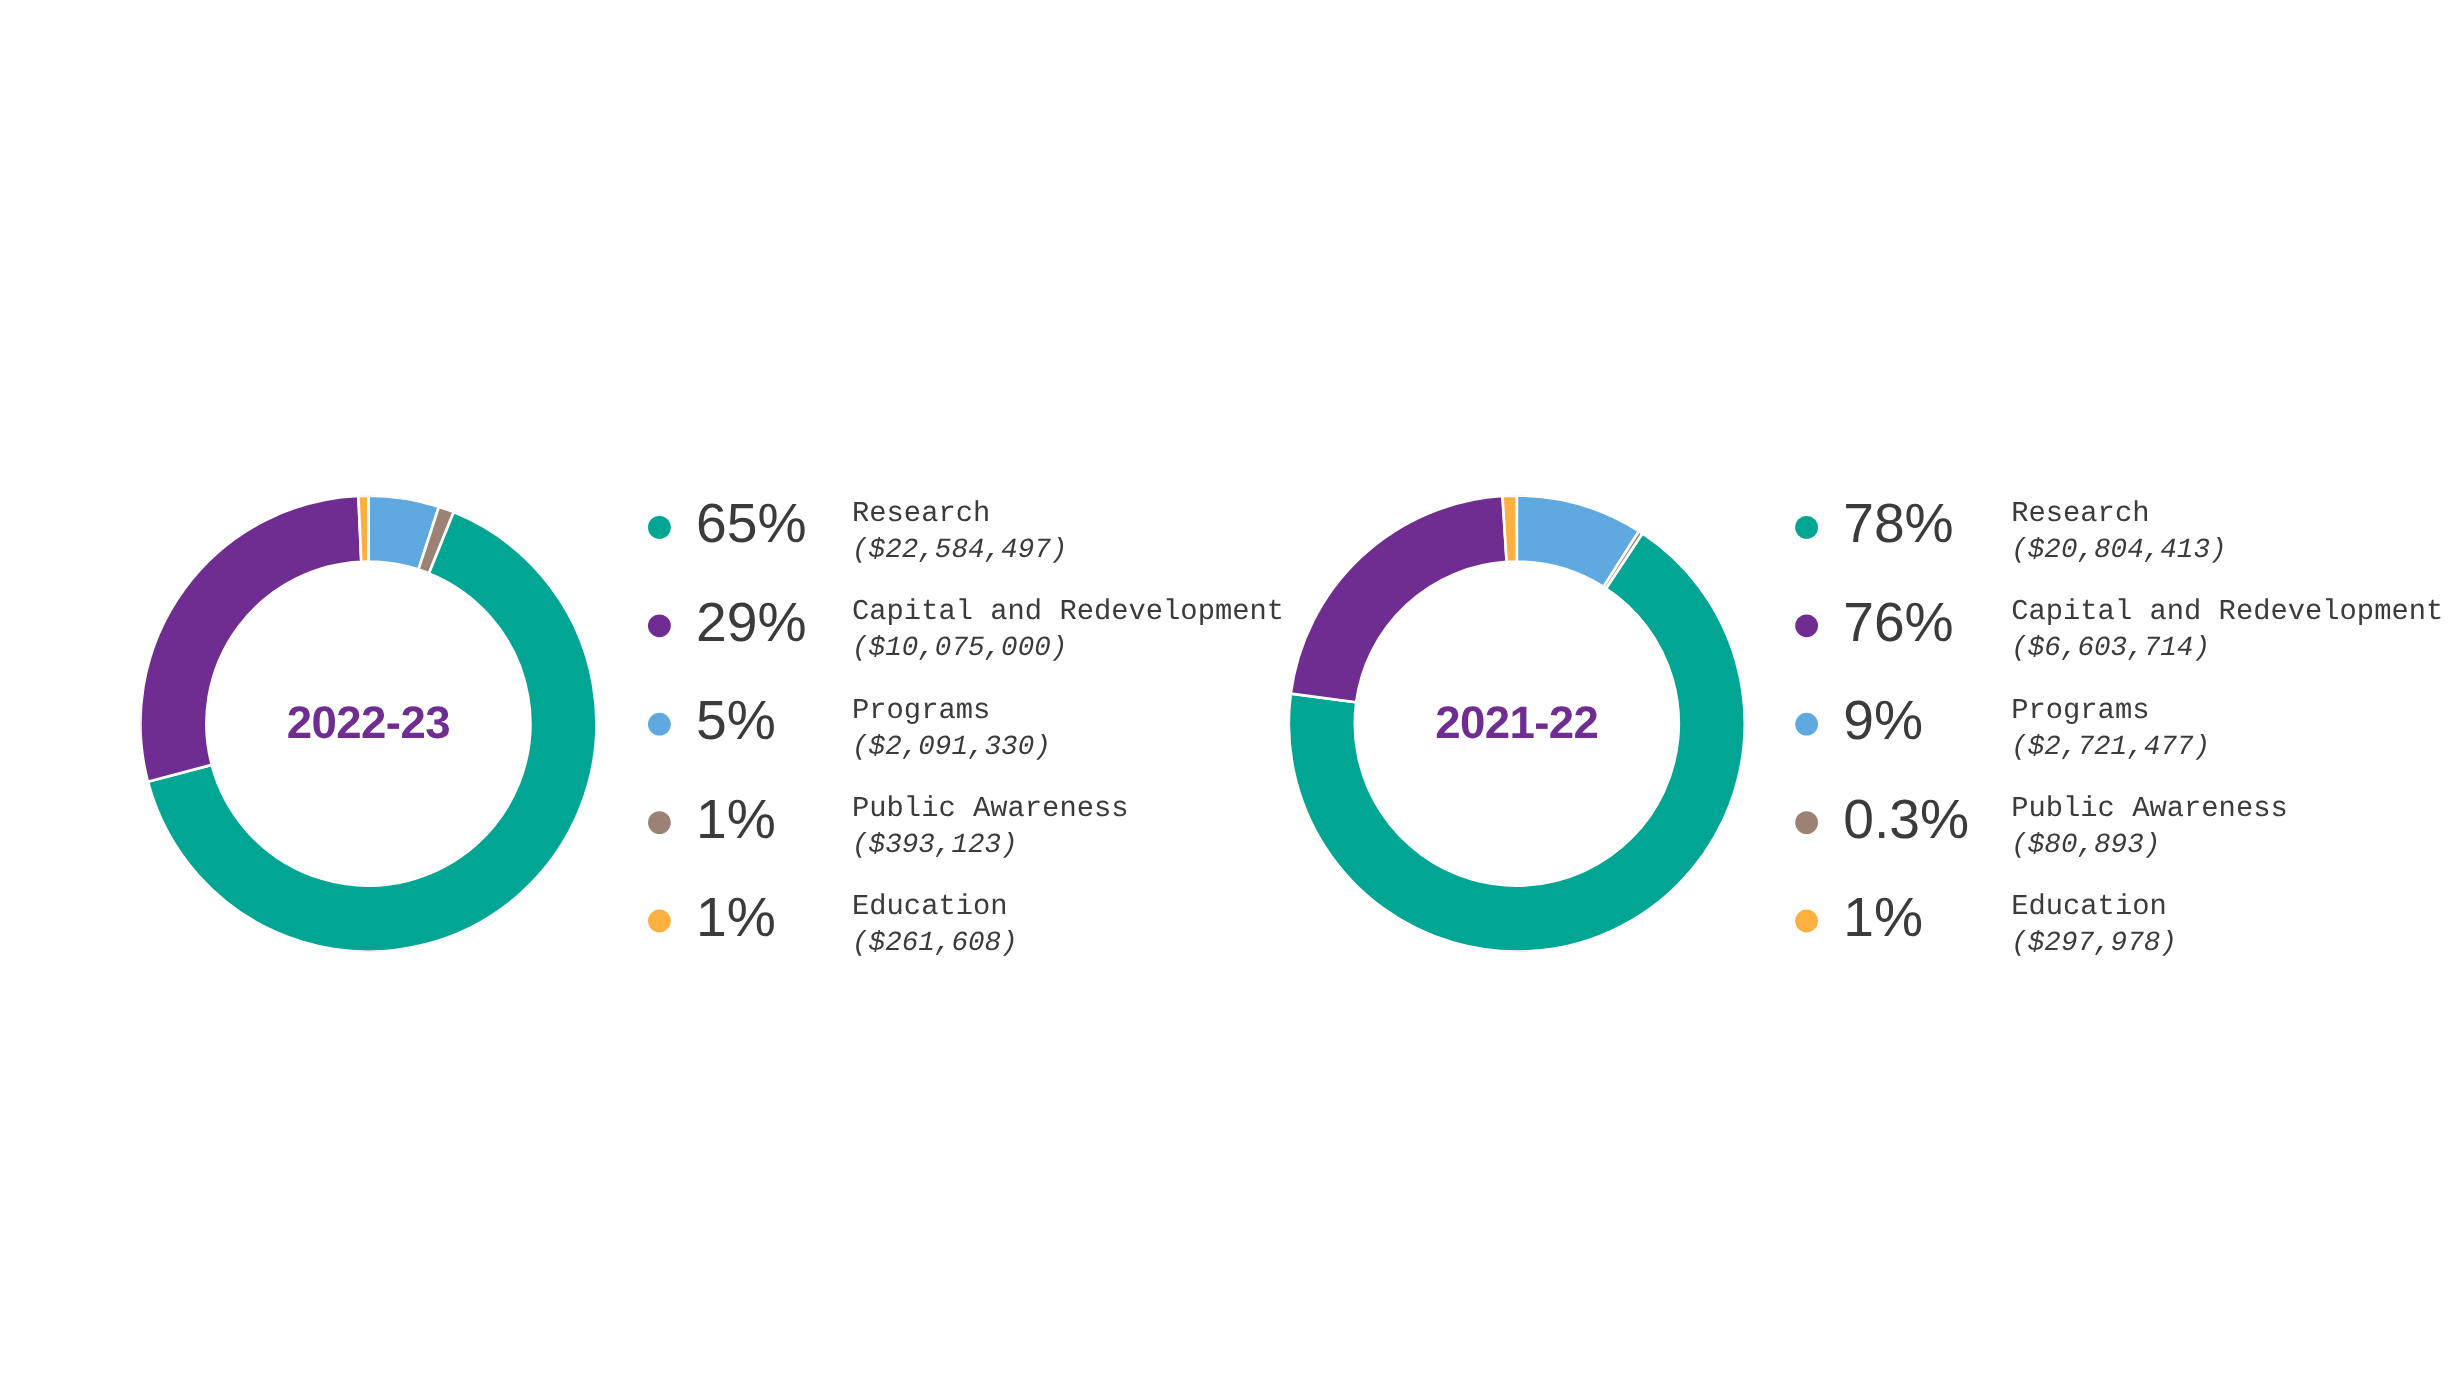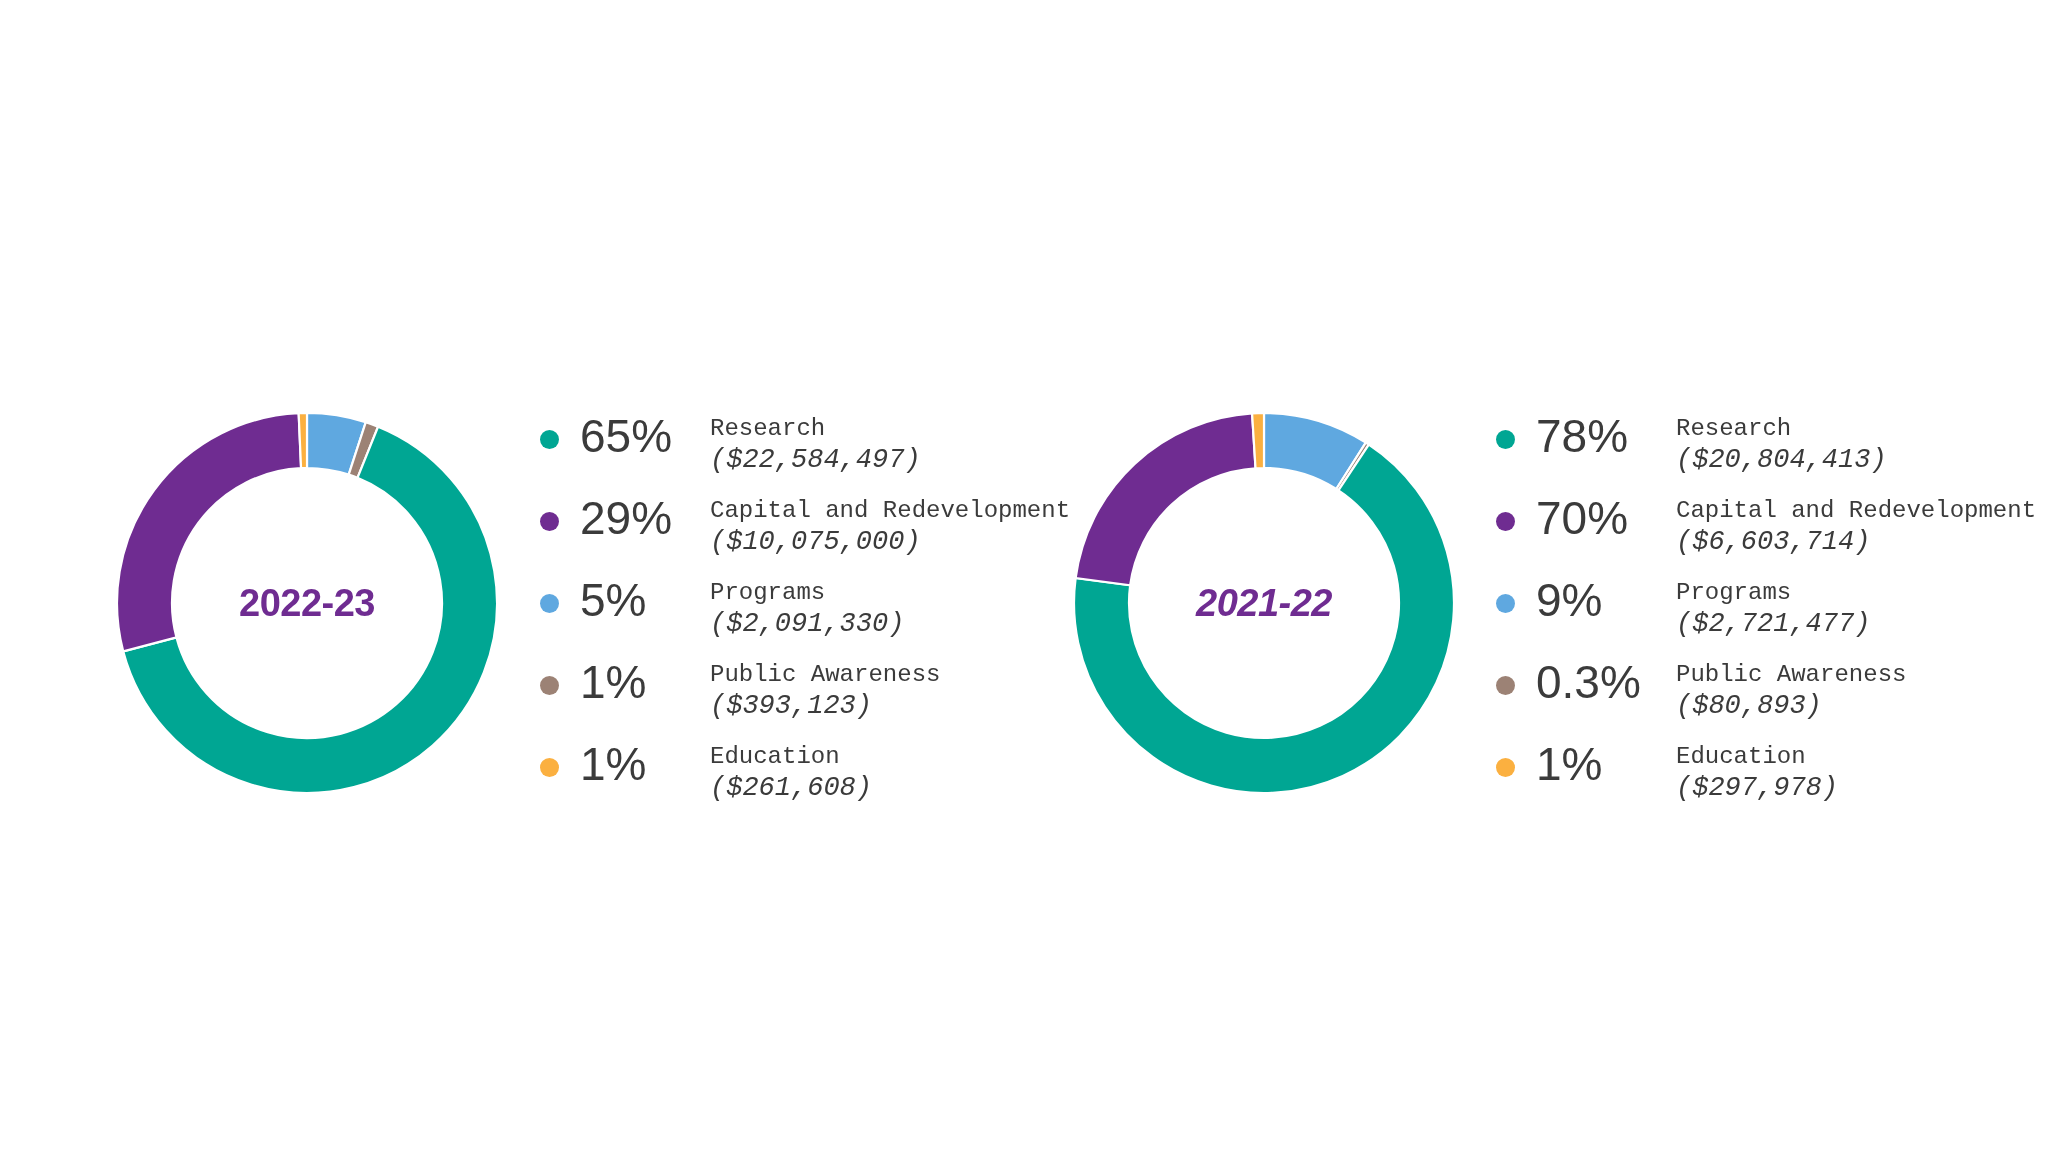--- a/index.html
+++ b/index.html
@@ -21,21 +21,21 @@
   .chart-block{
     position:relative;
     width:1024px;height:1160px;
   }
   .donut-holder{
     position:absolute;
     left:117px;top:413px;
     width:380px;height:380px;
   }
   .chart-block.second .donut-holder{
-    left:50px;top:413px;font-style:italic;
+    left:50px;top:413px;
   }
   .donut-svg{display:block;width:380px;height:380px;}
   .center-label{
     position:absolute;
     left:0;top:0;
     width:380px;height:380px;
     display:flex;align-items:center;justify-content:center;
     font-size:38px;
     font-weight:bold;
     color:#6f2c91;
@@ -84,21 +84,21 @@
     padding-top:6px;
     font-family:Liberation Mono, monospace;
   }
   .lg-name{
     font-size:24px;
     color:#3b3b3b;
     line-height:1.25;
     white-space:nowrap;
   }
   .lg-amount{
-    font-size:27px;
+    font-size:23px;
     color:#3b3b3b;
     font-style:italic;
     line-height:1.25;
     white-space:nowrap;
   }
 </style>
 </head>
 <body>
 
 <div class="charts-wrap">
@@ -193,21 +193,21 @@
         <span class="lg-pct">78%</span>
         <span class="lg-text">
           <span class="lg-name">Research</span>
           <span class="lg-amount">($20,804,413)</span>
         </span>
       </div>
       <div class="legend-row">
         <span class="lg-dot-cell">
           <span class="lg-dot" style="background: rgb(111, 44, 145);"></span>
         </span>
-        <span class="lg-pct">70%</span>
+        <span class="lg-pct">76%</span>
         <span class="lg-text">
           <span class="lg-name">Capital and Redevelopment</span>
           <span class="lg-amount">($6,603,714)</span>
         </span>
       </div>
       <div class="legend-row">
         <span class="lg-dot-cell">
           <span class="lg-dot" style="background: rgb(95, 168, 224);"></span>
         </span>
         <span class="lg-pct">9%</span>

